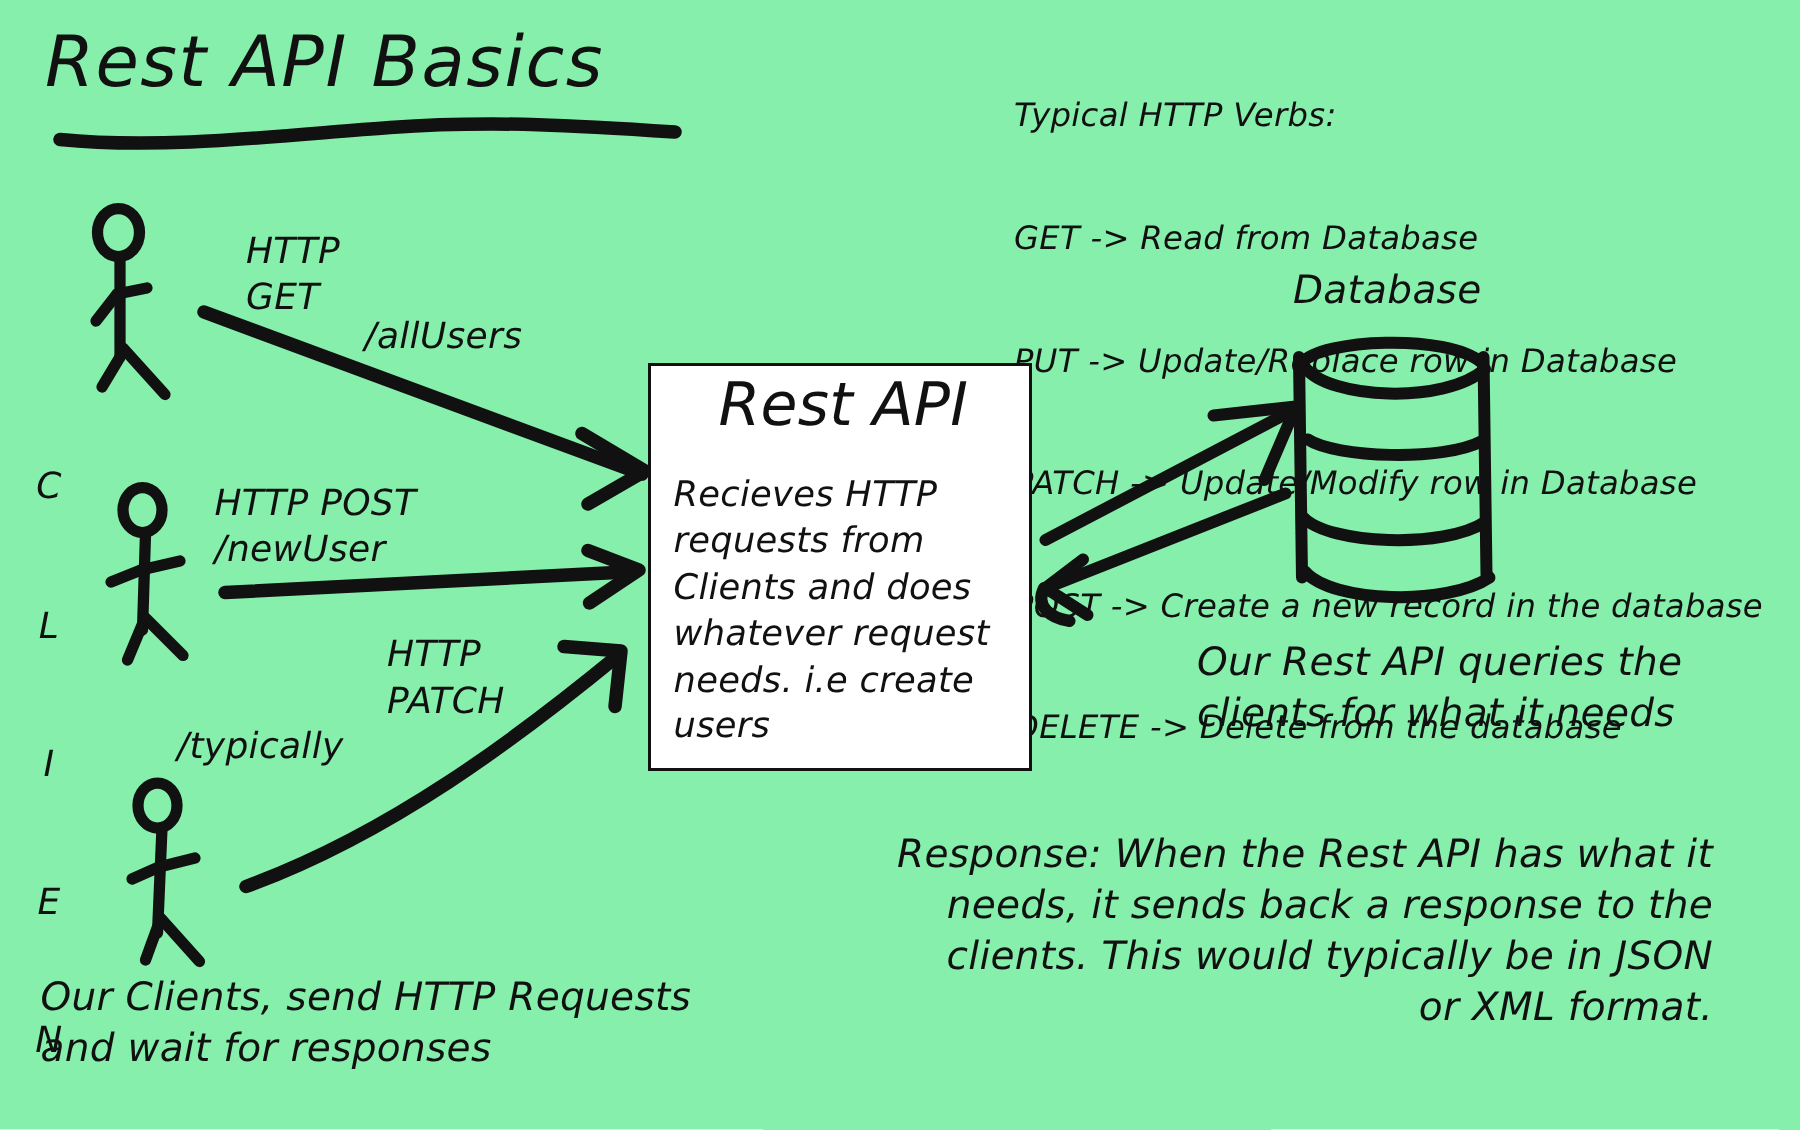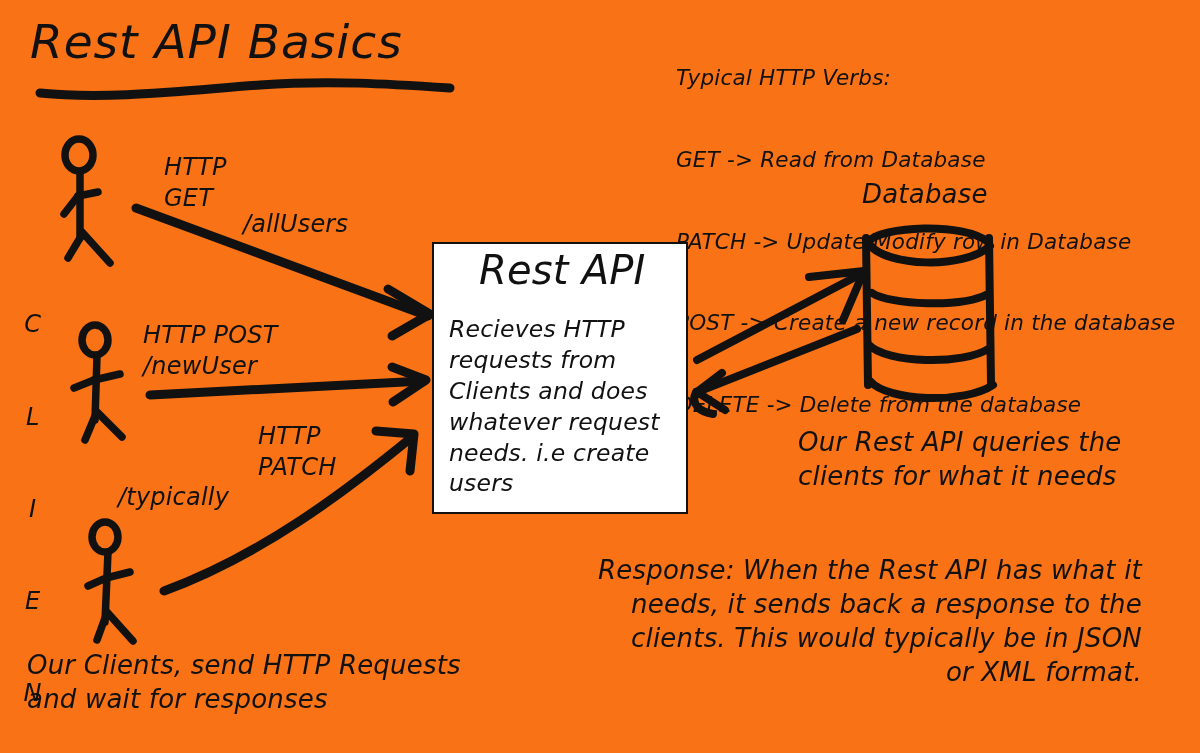--- a/index.html
+++ b/index.html
@@ -4,21 +4,21 @@
 <style>
   html, body {
     margin: 0;
     padding: 0;
     background: #ffffff;
   }
   #canvas {
     position: relative;
     width: 1200px;
     height: 753px;
-    background: #f97316;
+    background: #86efac;
     overflow: hidden;
     font-family: "DejaVu Sans", sans-serif;
     color: #0a0a0a;
   }
   .hand {
     position: absolute;
     font-family: "DejaVu Sans", sans-serif;
     font-style: italic;
     color: #111111;
     white-space: pre;
@@ -190,20 +190,21 @@
       <path class="stroke" stroke-width="8" d="M870 381 C 888 402, 965 404, 993 385"></path>
     </g>
 
   </svg>
 
   <div class="hand" id="title">Rest API Basics</div>
 
   <div class="hand" id="verbs-block">
     <span class="vline">Typical HTTP Verbs:</span>
     <span class="vline">GET -&gt; Read from Database</span>
+    <span class="vline">PUT -&gt; Update/Replace row in Database</span>
     <span class="vline">PATCH -&gt; Update/Modify row in Database</span>
     <span class="vline">POST -&gt; Create a new record in the database</span>
     <span class="vline">DELETE -&gt; Delete from the database</span>
   </div>
 
   <div id="restapi-box"></div>
   <div class="hand" id="restapi-title">Rest API</div>
   <div class="hand" id="restapi-body">Recieves HTTP requests from Clients and does whatever request needs. i.e create users</div>
 
   <div class="hand arrow-label" id="lbl-get">HTTP

